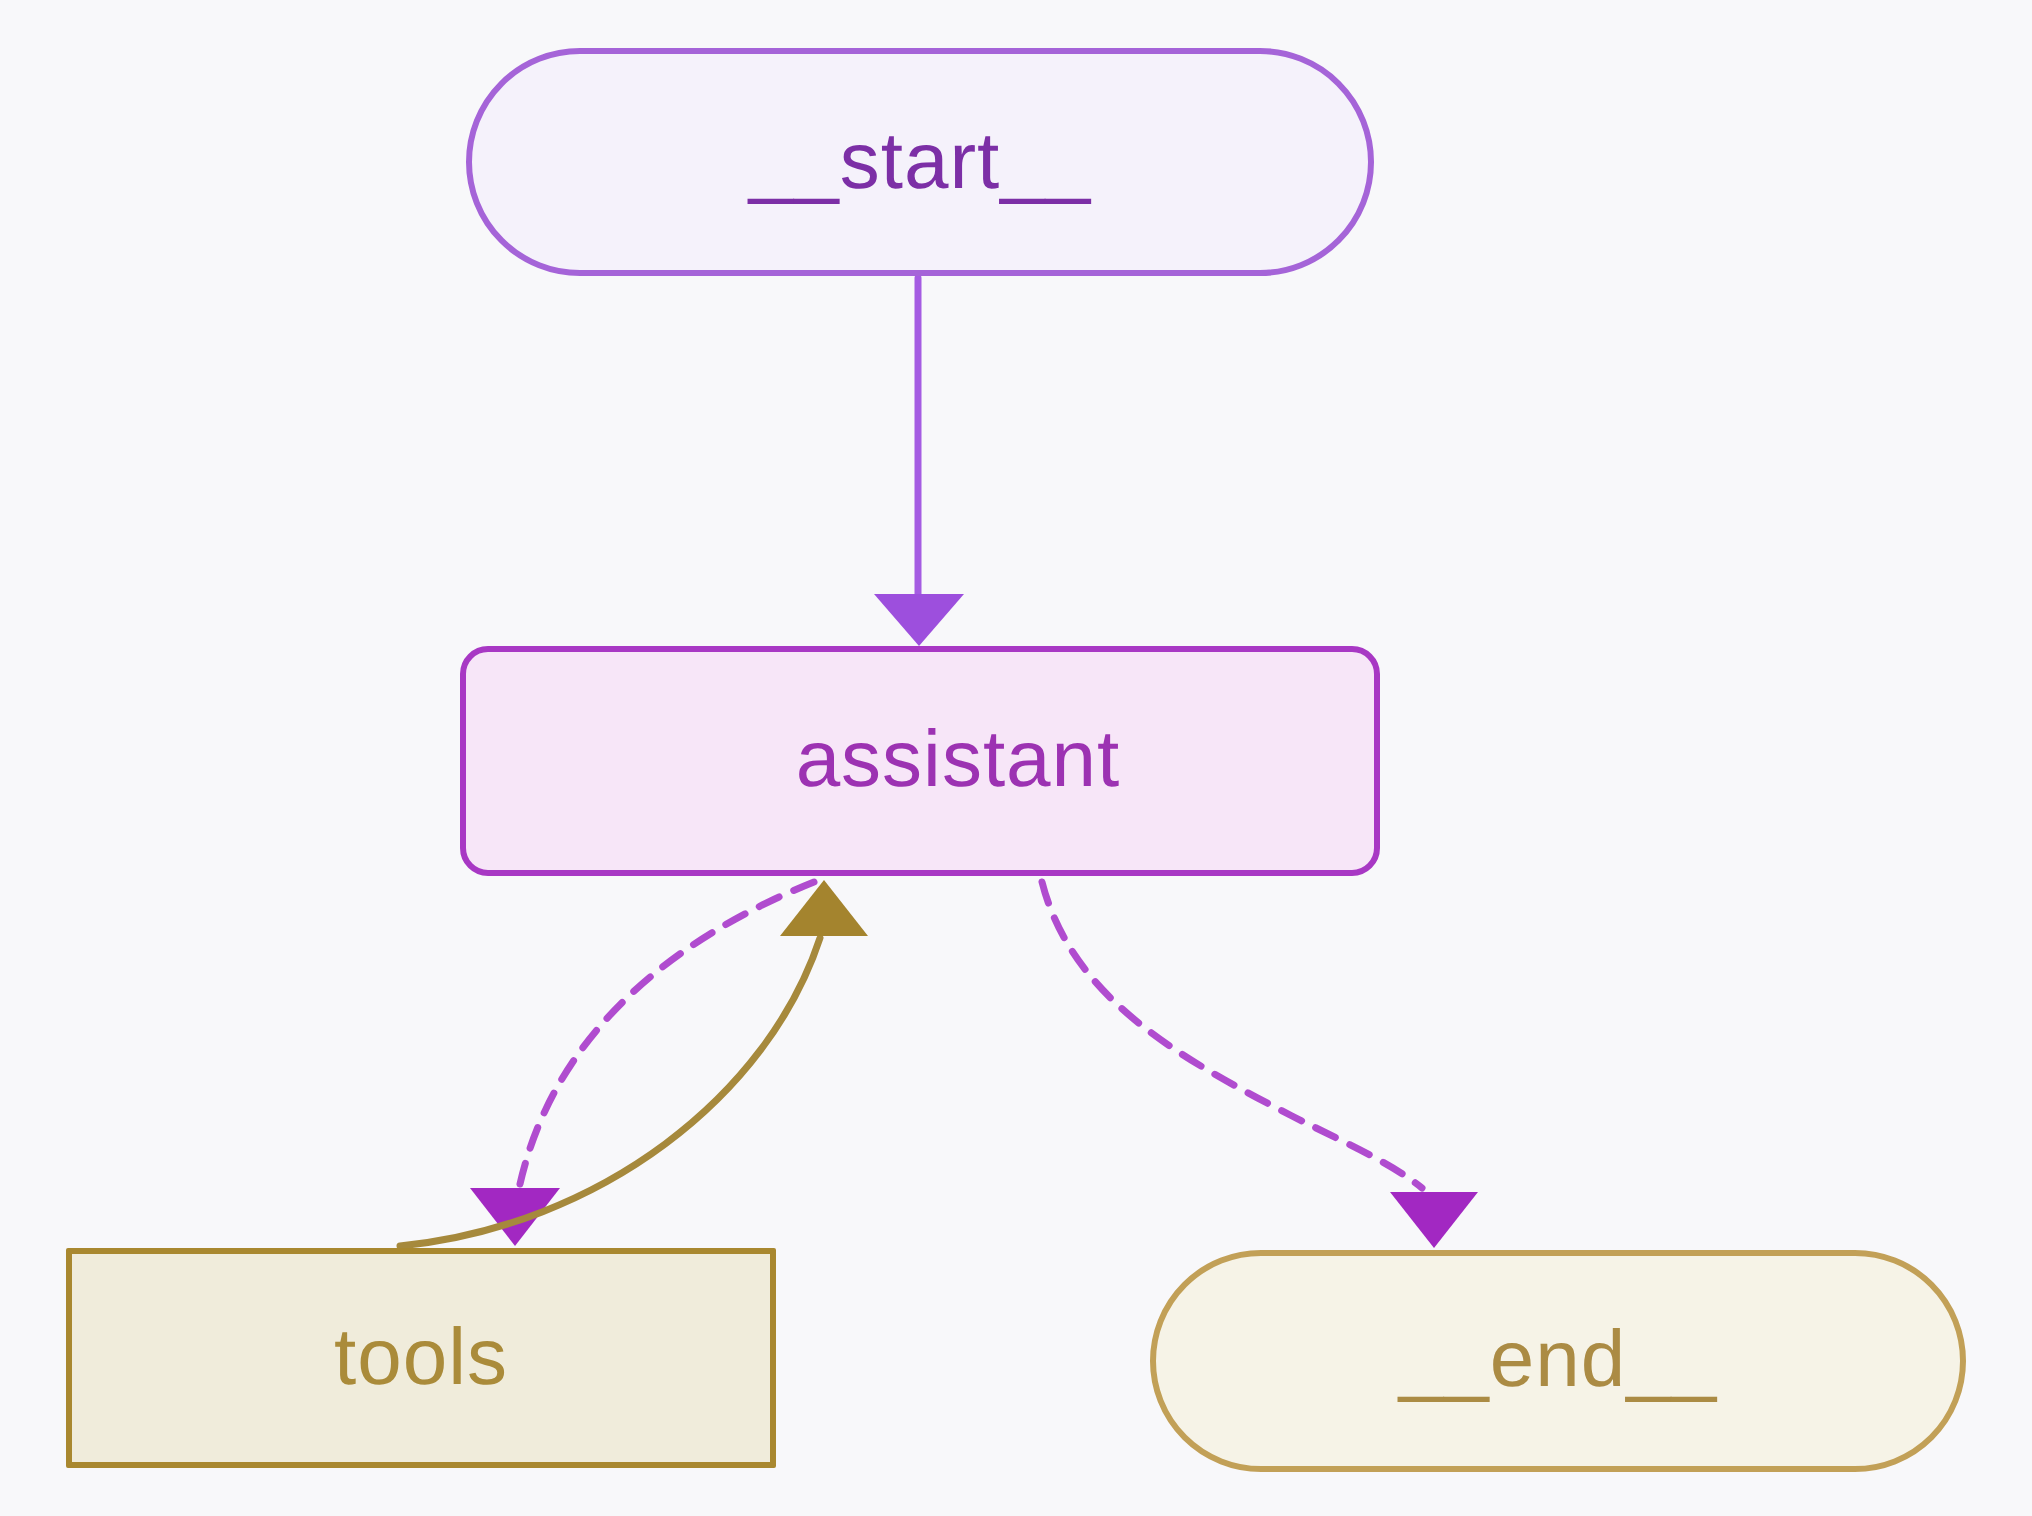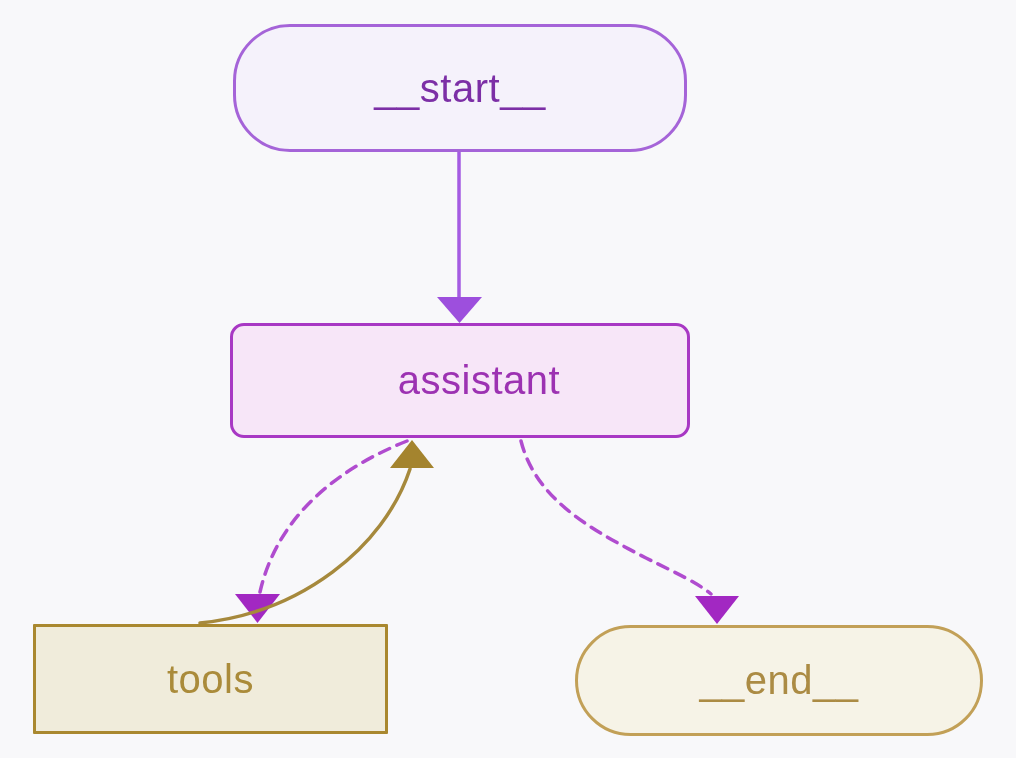--- a/index.html
+++ b/index.html
@@ -31,21 +31,21 @@
     display: flex;
     align-items: center;
     justify-content: center;
     border: 3px solid;
     font-size: 40px;
     letter-spacing: 0.5px;
     white-space: nowrap;
   }
   .node-start {
     left: 233px; top: 24px;
-    width: 454px; height: 128px;
+    width: 454px; height: 114px;
     border-radius: 57px;
   }
   .node-assistant {
     left: 230px; top: 323px;
     width: 460px; height: 115px;
     border-radius: 14px;
     padding-left: 38px;
   }
   .node-tools {
     left: 33px; top: 624px;

